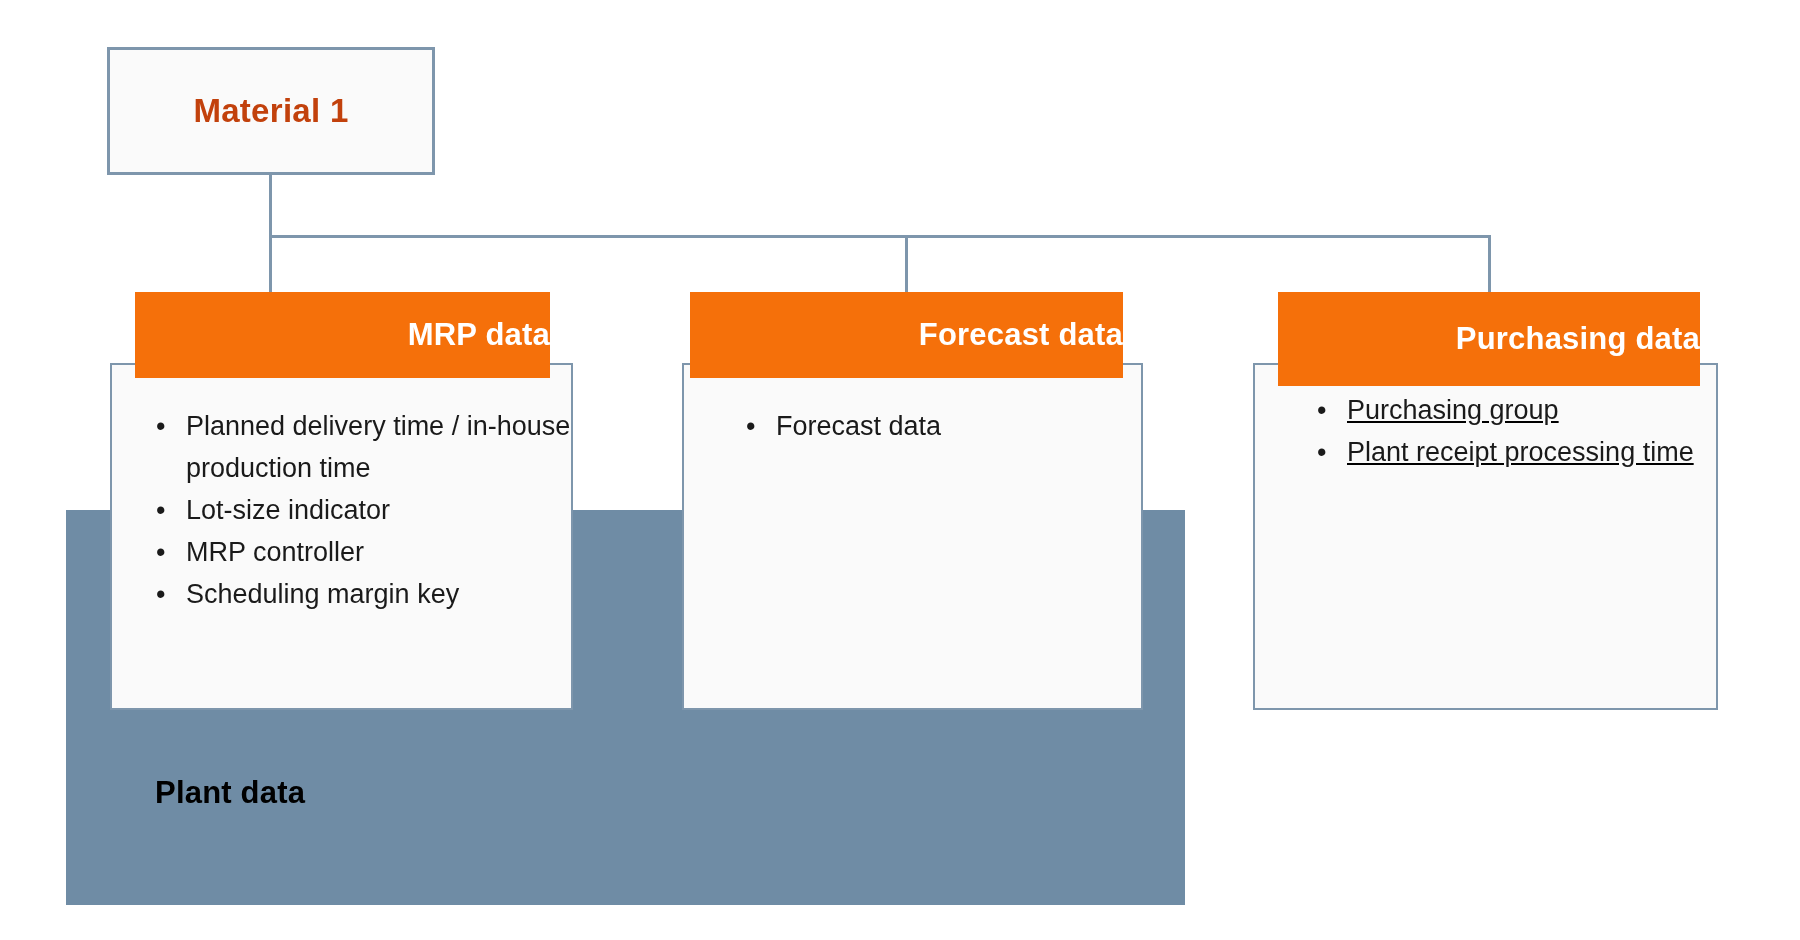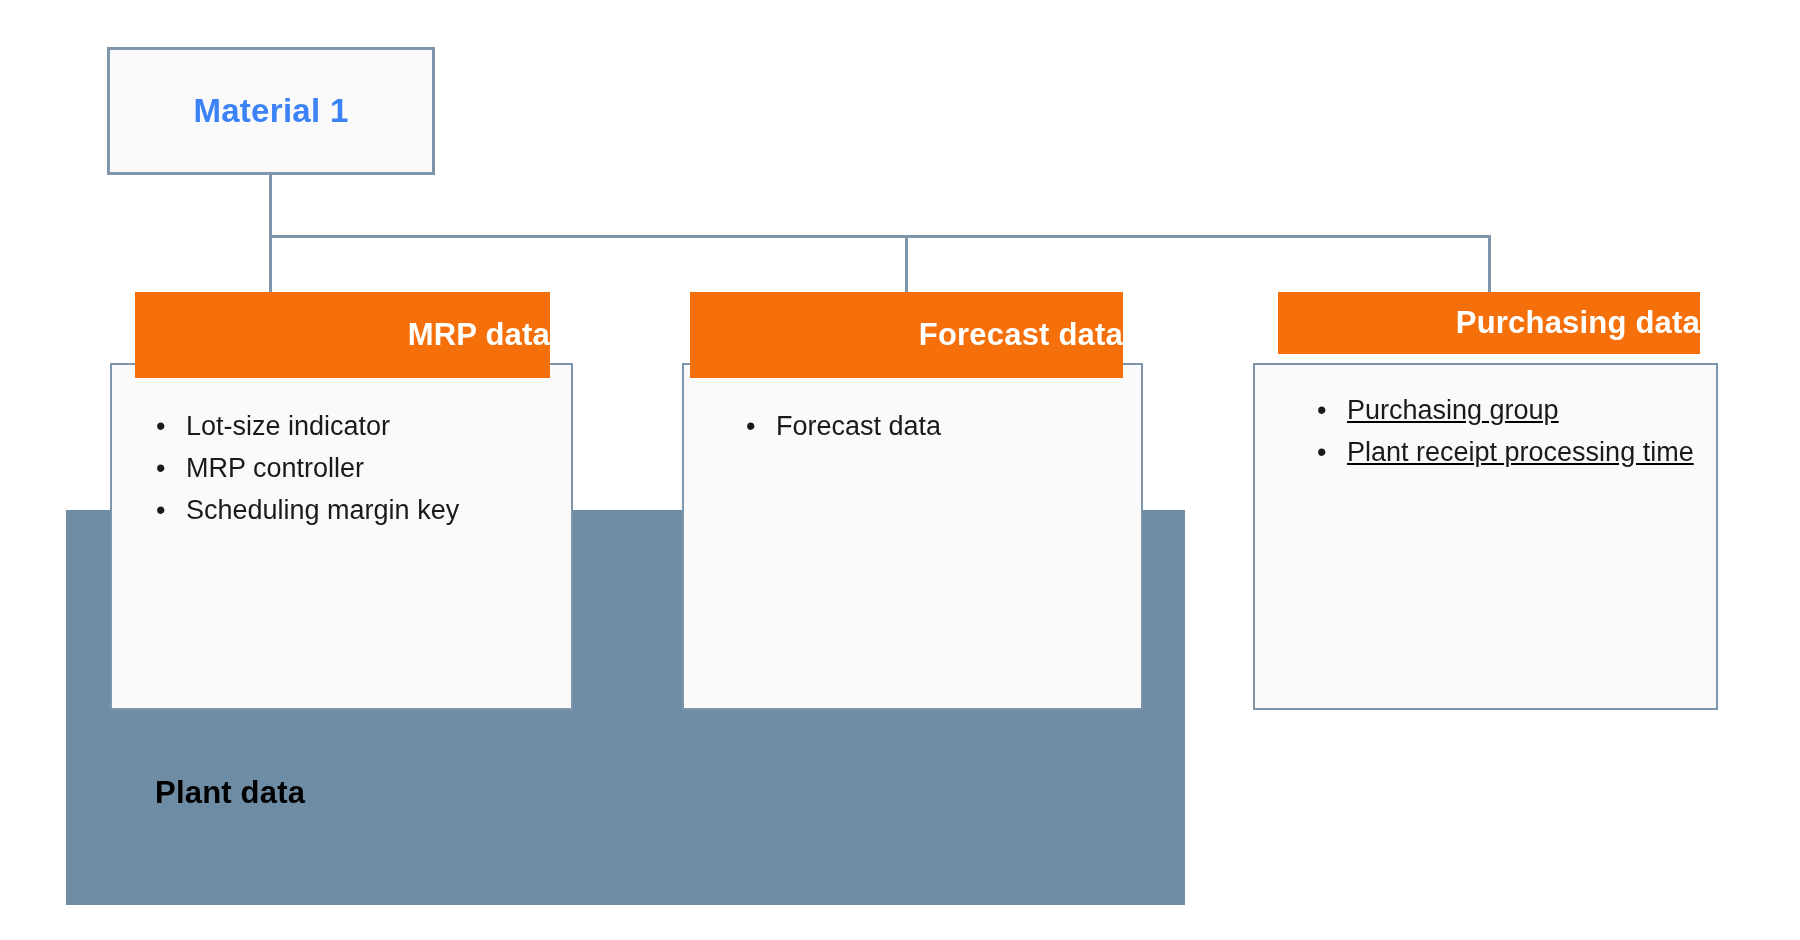--- a/index.html
+++ b/index.html
@@ -56,21 +56,21 @@
     background: #FAFAFA;
     border: 3px solid #7E96AC;
     box-sizing: border-box;
     display: flex;
     align-items: center;
     justify-content: center;
   }
   .root-title {
     font-size: 33px;
     font-weight: bold;
-    color: #3b82f6;
+    color: #c2410c;
     letter-spacing: 0.3px;
     white-space: nowrap;
   }
 
   
   .card-body {
     position: absolute;
     background: #FAFAFA;
     border: 2px solid #7E96AC;
     box-sizing: border-box;
@@ -126,20 +126,21 @@
   <div class="conn conn-v" style="left:269px; top:235px; height:60px;"></div>
   <div class="conn conn-v" style="left:905px; top:235px; height:60px;"></div>
   <div class="conn conn-v" style="left:1488px; top:235px; height:60px;"></div>
 
   <div class="root-box">
     <span class="root-title">Material 1</span>
   </div>
 
   <div class="card-body" style="left:110px; top:363px; width:463px; height:347px;"></div>
   <ul class="card-list" style="left:152px; top:405px; width:420px;">
+    <li>Planned delivery time / in-house production time</li>
     <li>Lot-size indicator</li>
     <li>MRP controller</li>
     <li>Scheduling margin key</li>
   </ul>
   <div class="card-head" style="left:135px; top:292px; width:415px; height:86px;">
     <span class="card-head-title">MRP data</span>
   </div>
 
   <div class="card-body" style="left:682px; top:363px; width:461px; height:347px;"></div>
   <ul class="card-list" style="left:742px; top:405px; width:400px;">
@@ -147,17 +148,17 @@
   </ul>
   <div class="card-head" style="left:690px; top:292px; width:433px; height:86px;">
     <span class="card-head-title">Forecast data</span>
   </div>
 
   <div class="card-body" style="left:1253px; top:363px; width:465px; height:347px;"></div>
   <ul class="card-list" style="left:1313px; top:389px; width:400px;text-decoration:underline;">
     <li>Purchasing group</li>
     <li>Plant receipt processing time</li>
   </ul>
-  <div class="card-head" style="left:1278px; top:292px; width:422px; height:62px;">
+  <div class="card-head" style="left:1278px; top:292px; width:422px; height:94px;">
     <span class="card-head-title">Purchasing data</span>
   </div>
 
 </div>
 
 </body></html>

